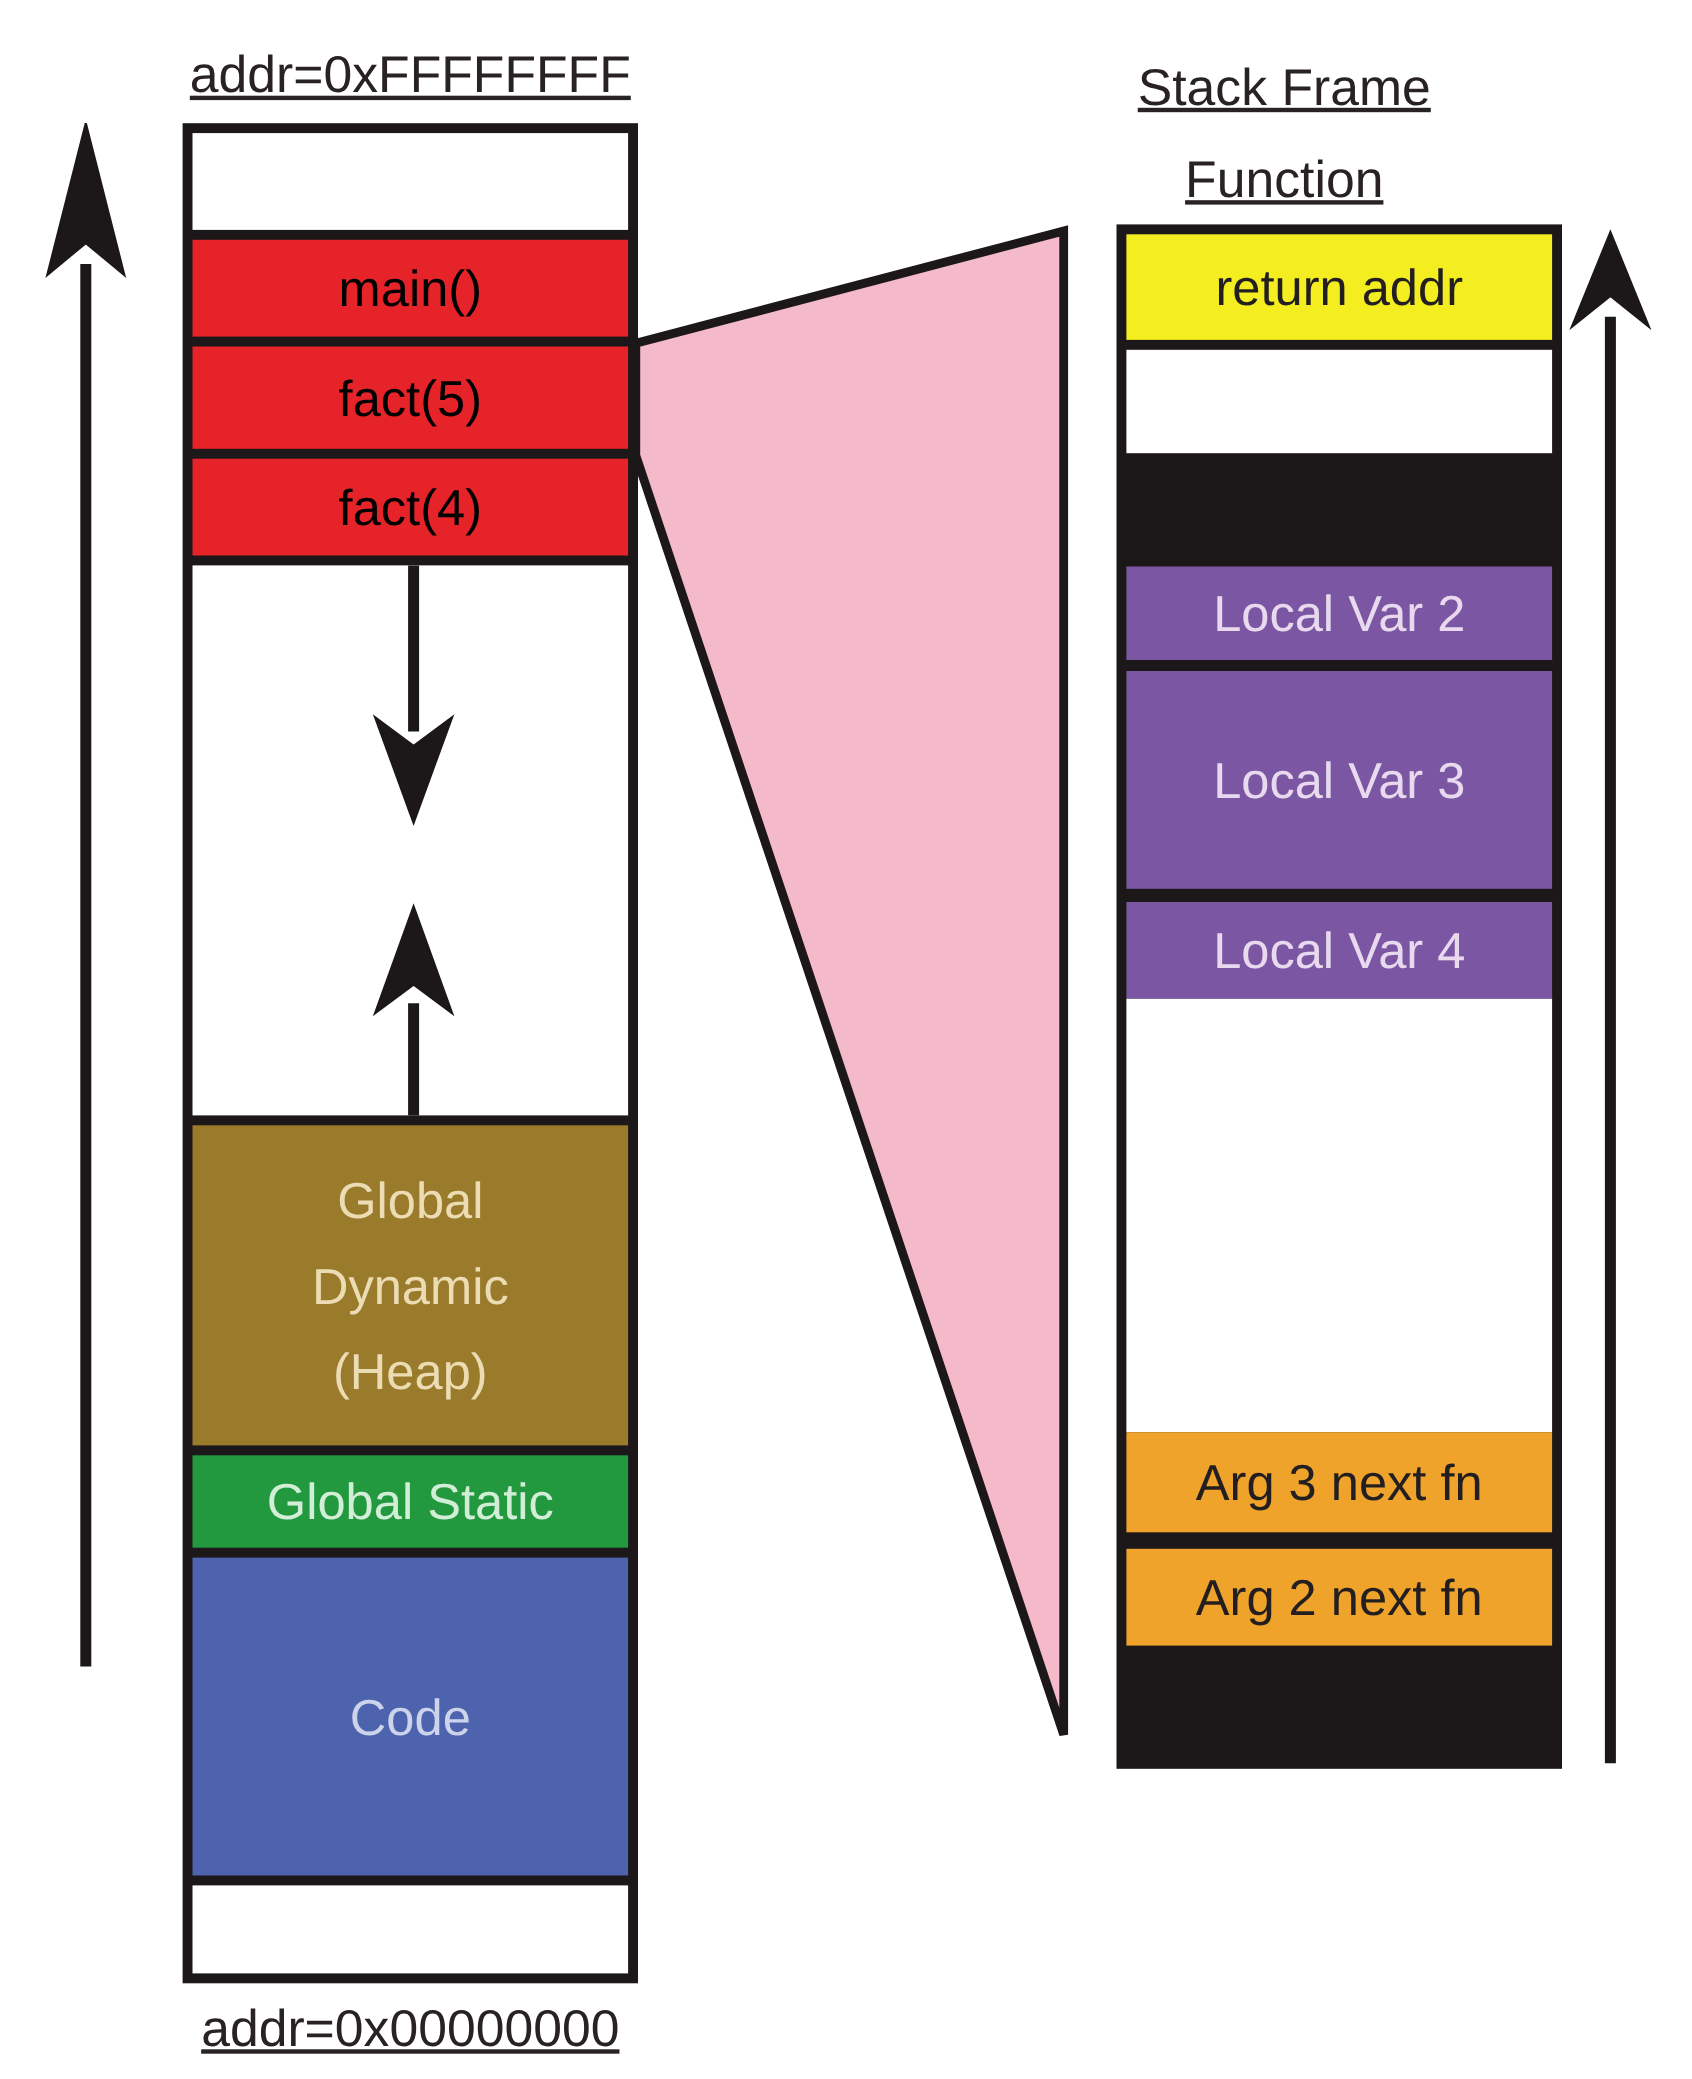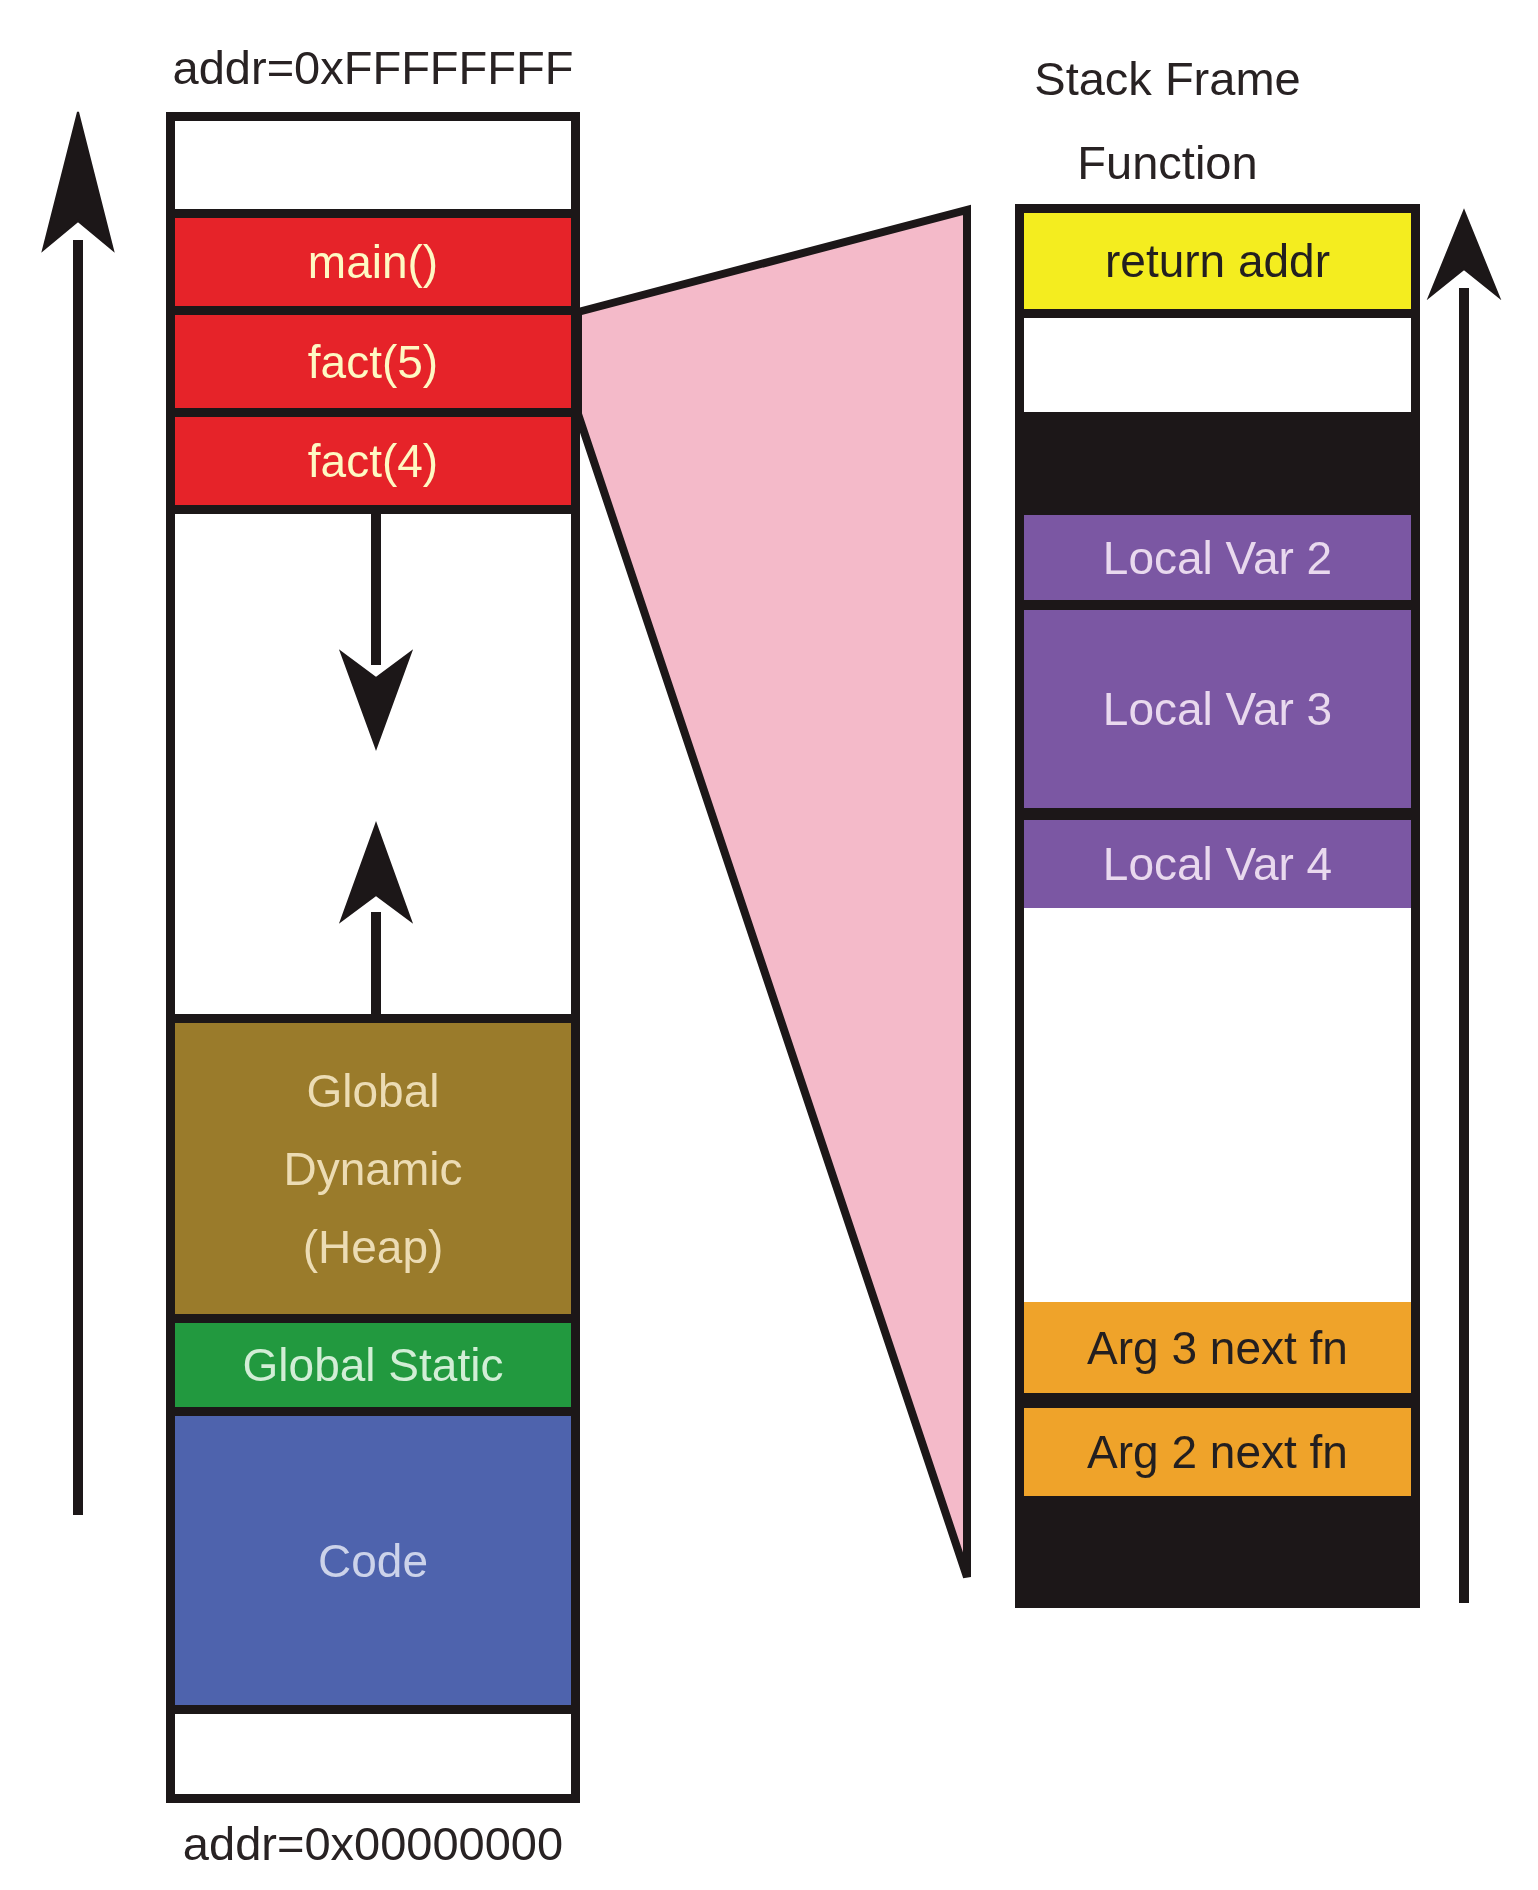--- a/index.html
+++ b/index.html
@@ -1,27 +1,27 @@
 <!DOCTYPE html>
 <html><head>
 <meta charset="utf-8">
 <style>
   html,body{margin:0;padding:0;background:#ffffff;}
   .canvas{
     position:relative;width:1538px;height:1890px;background:#ffffff;overflow:hidden;
     font-family:"Liberation Sans","DejaVu Sans",sans-serif;color:#282223;
   }
   .overlay{position:absolute;left:0;top:0;width:1538px;height:1890px;pointer-events:none;}
-  .titleText{position:absolute;text-align:center;font-size:47px;letter-spacing:0;color:#282223;}
+  .titleText{position:absolute;text-align:center;font-size:47px;letter-spacing:0;color:#282223;text-decoration:underline;}
   .col{position:absolute;background:#1c1718;}
   .row{position:absolute;left:9px;width:396px;display:flex;align-items:center;justify-content:center;}
   .frame .row{width:387px;}
   .rowLabel{font-size:46px;line-height:1;}
   .free{background:#ffffff;}
-  .red{background:#e62329;}   .red .rowLabel{color:#fef9c3;}
+  .red{background:#e62329;}   .red .rowLabel{color:#000000;}
   .heap{background:#9a7b2b;}  .heap .rowLabel{color:#ecdcb4;line-height:78px;text-align:center;}
   .green{background:#22993f;} .green .rowLabel{color:#d2eed6;}
   .blue{background:#4e63ad;}  .blue .rowLabel{color:#ccd3ea;}
   .yellow{background:#f4ed1f;} .yellow .rowLabel{color:#231f20;}
   .purple{background:#7b57a3;} .purple .rowLabel{color:#e9d9ee;}
   .orange{background:#efa32a;} .orange .rowLabel{color:#231f20;}
 </style>
 </head>
 <body>
 

